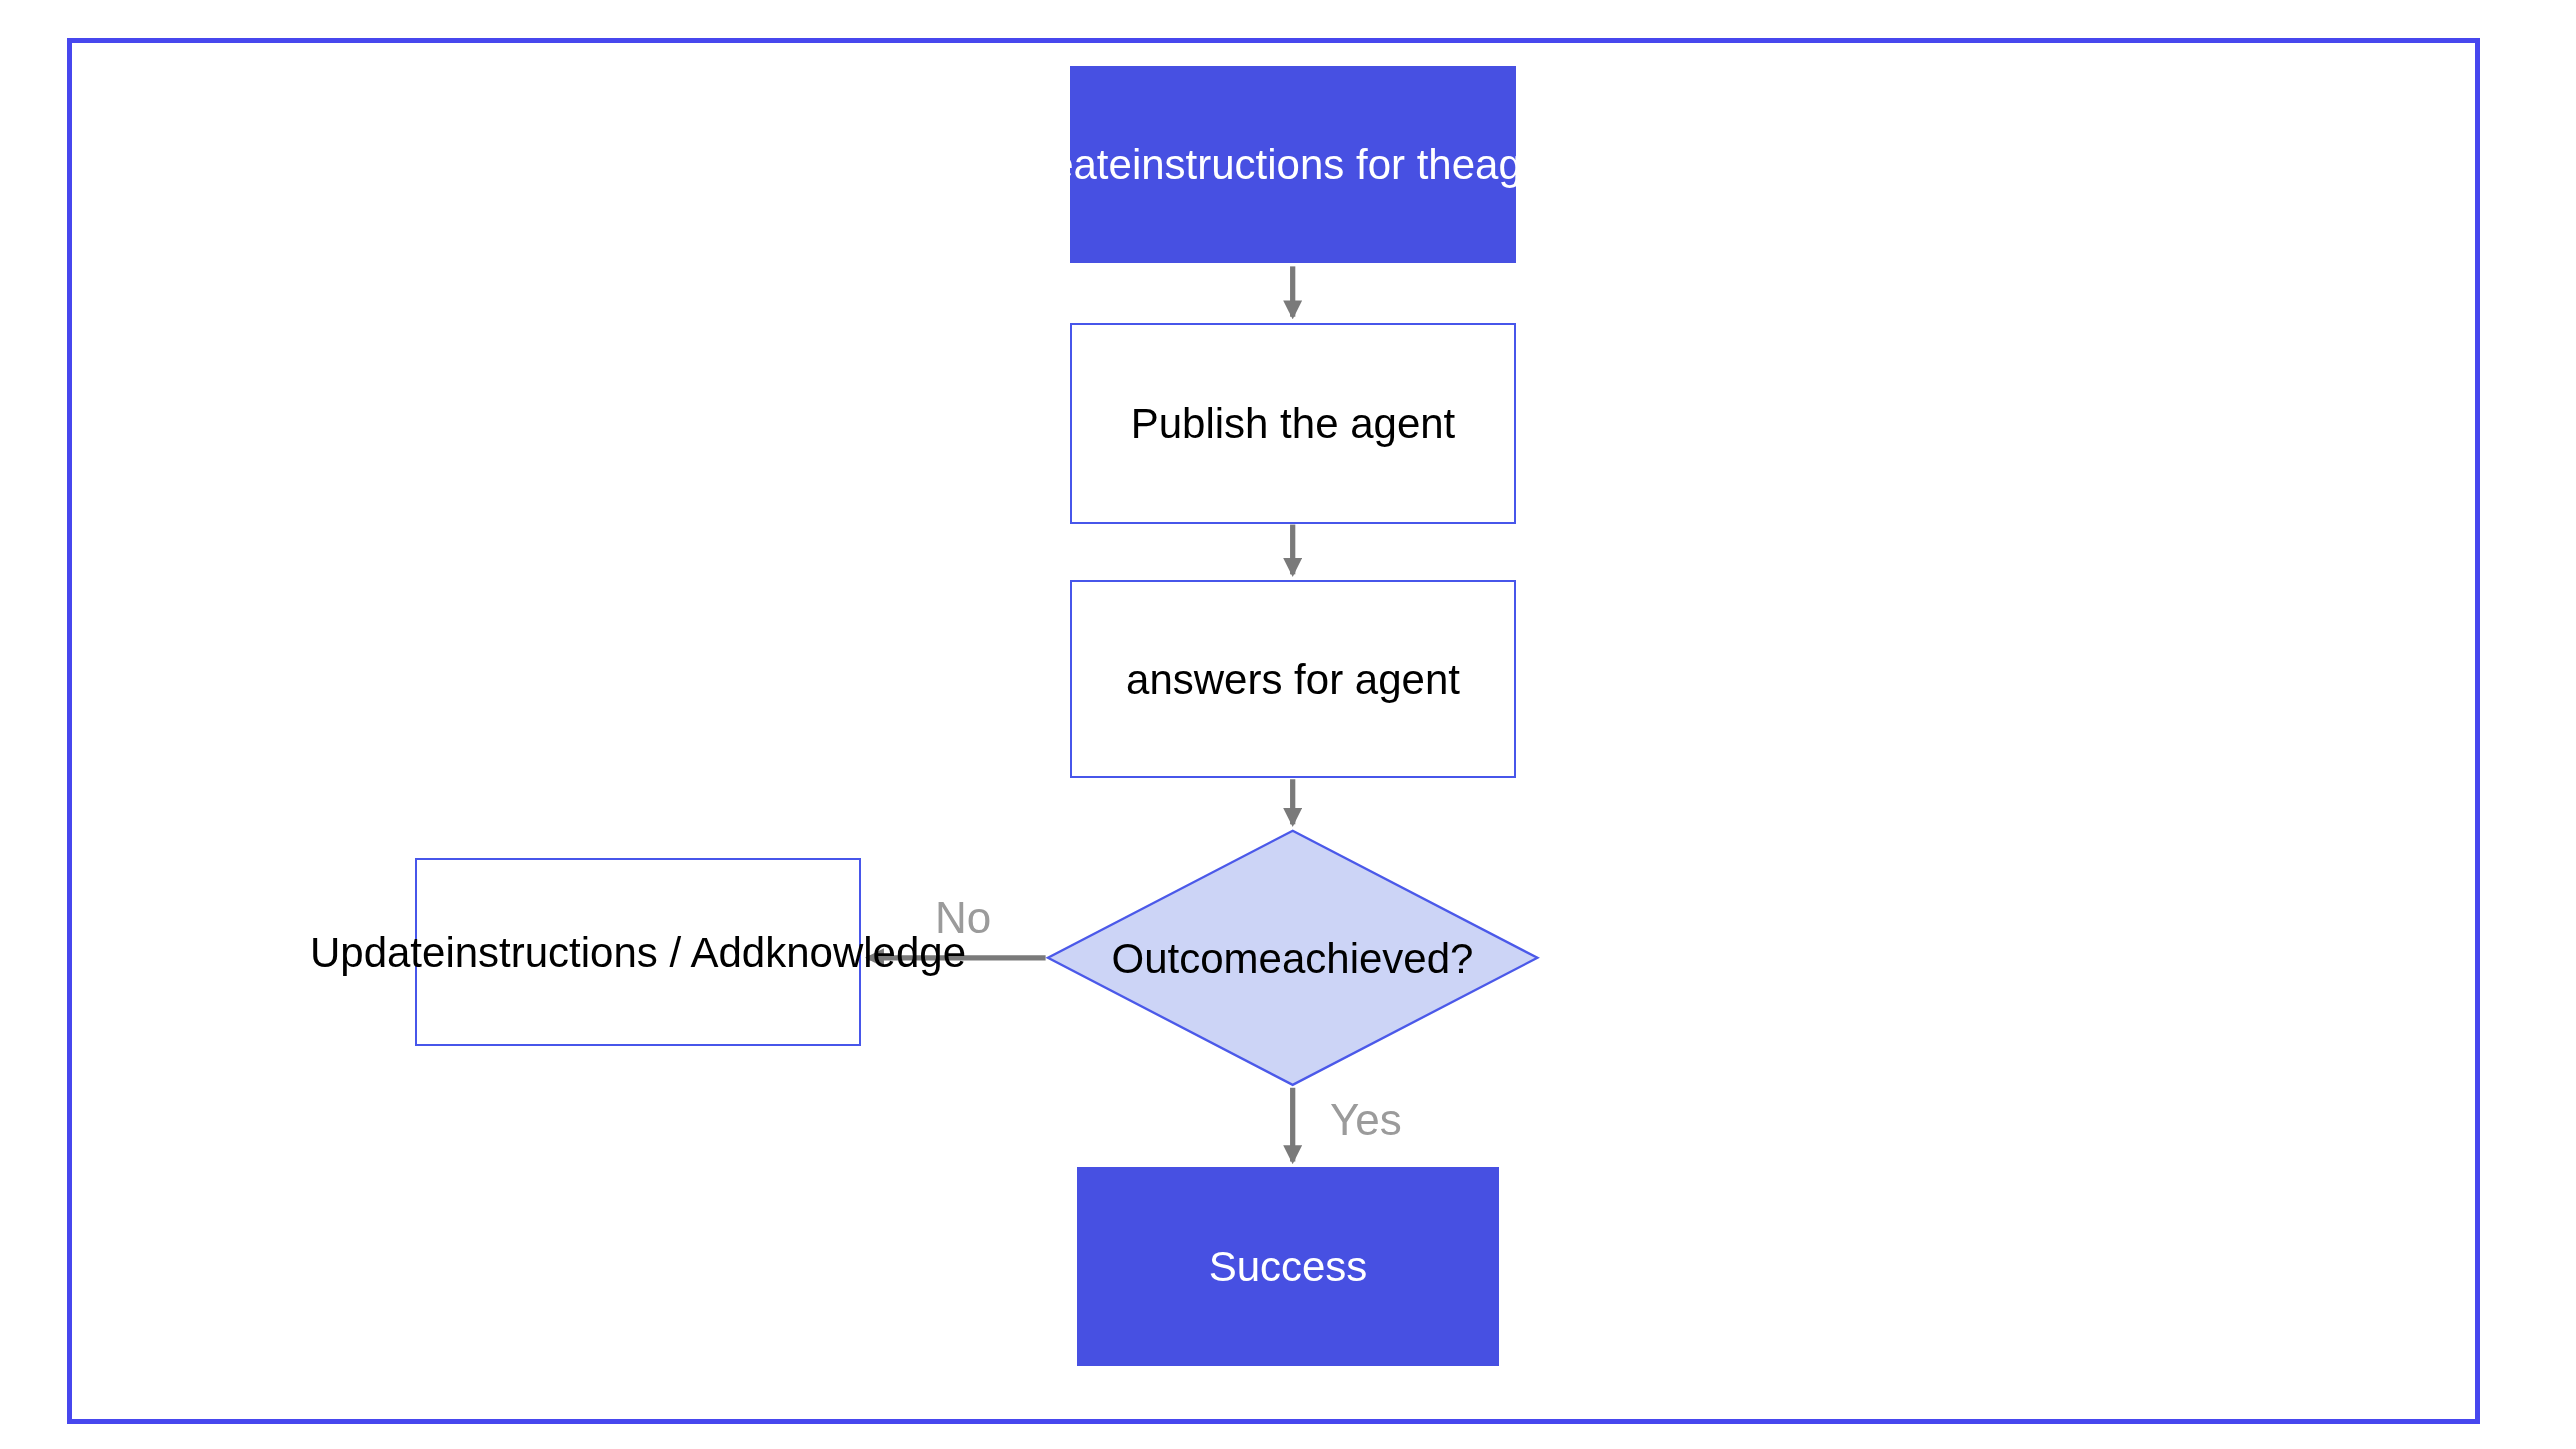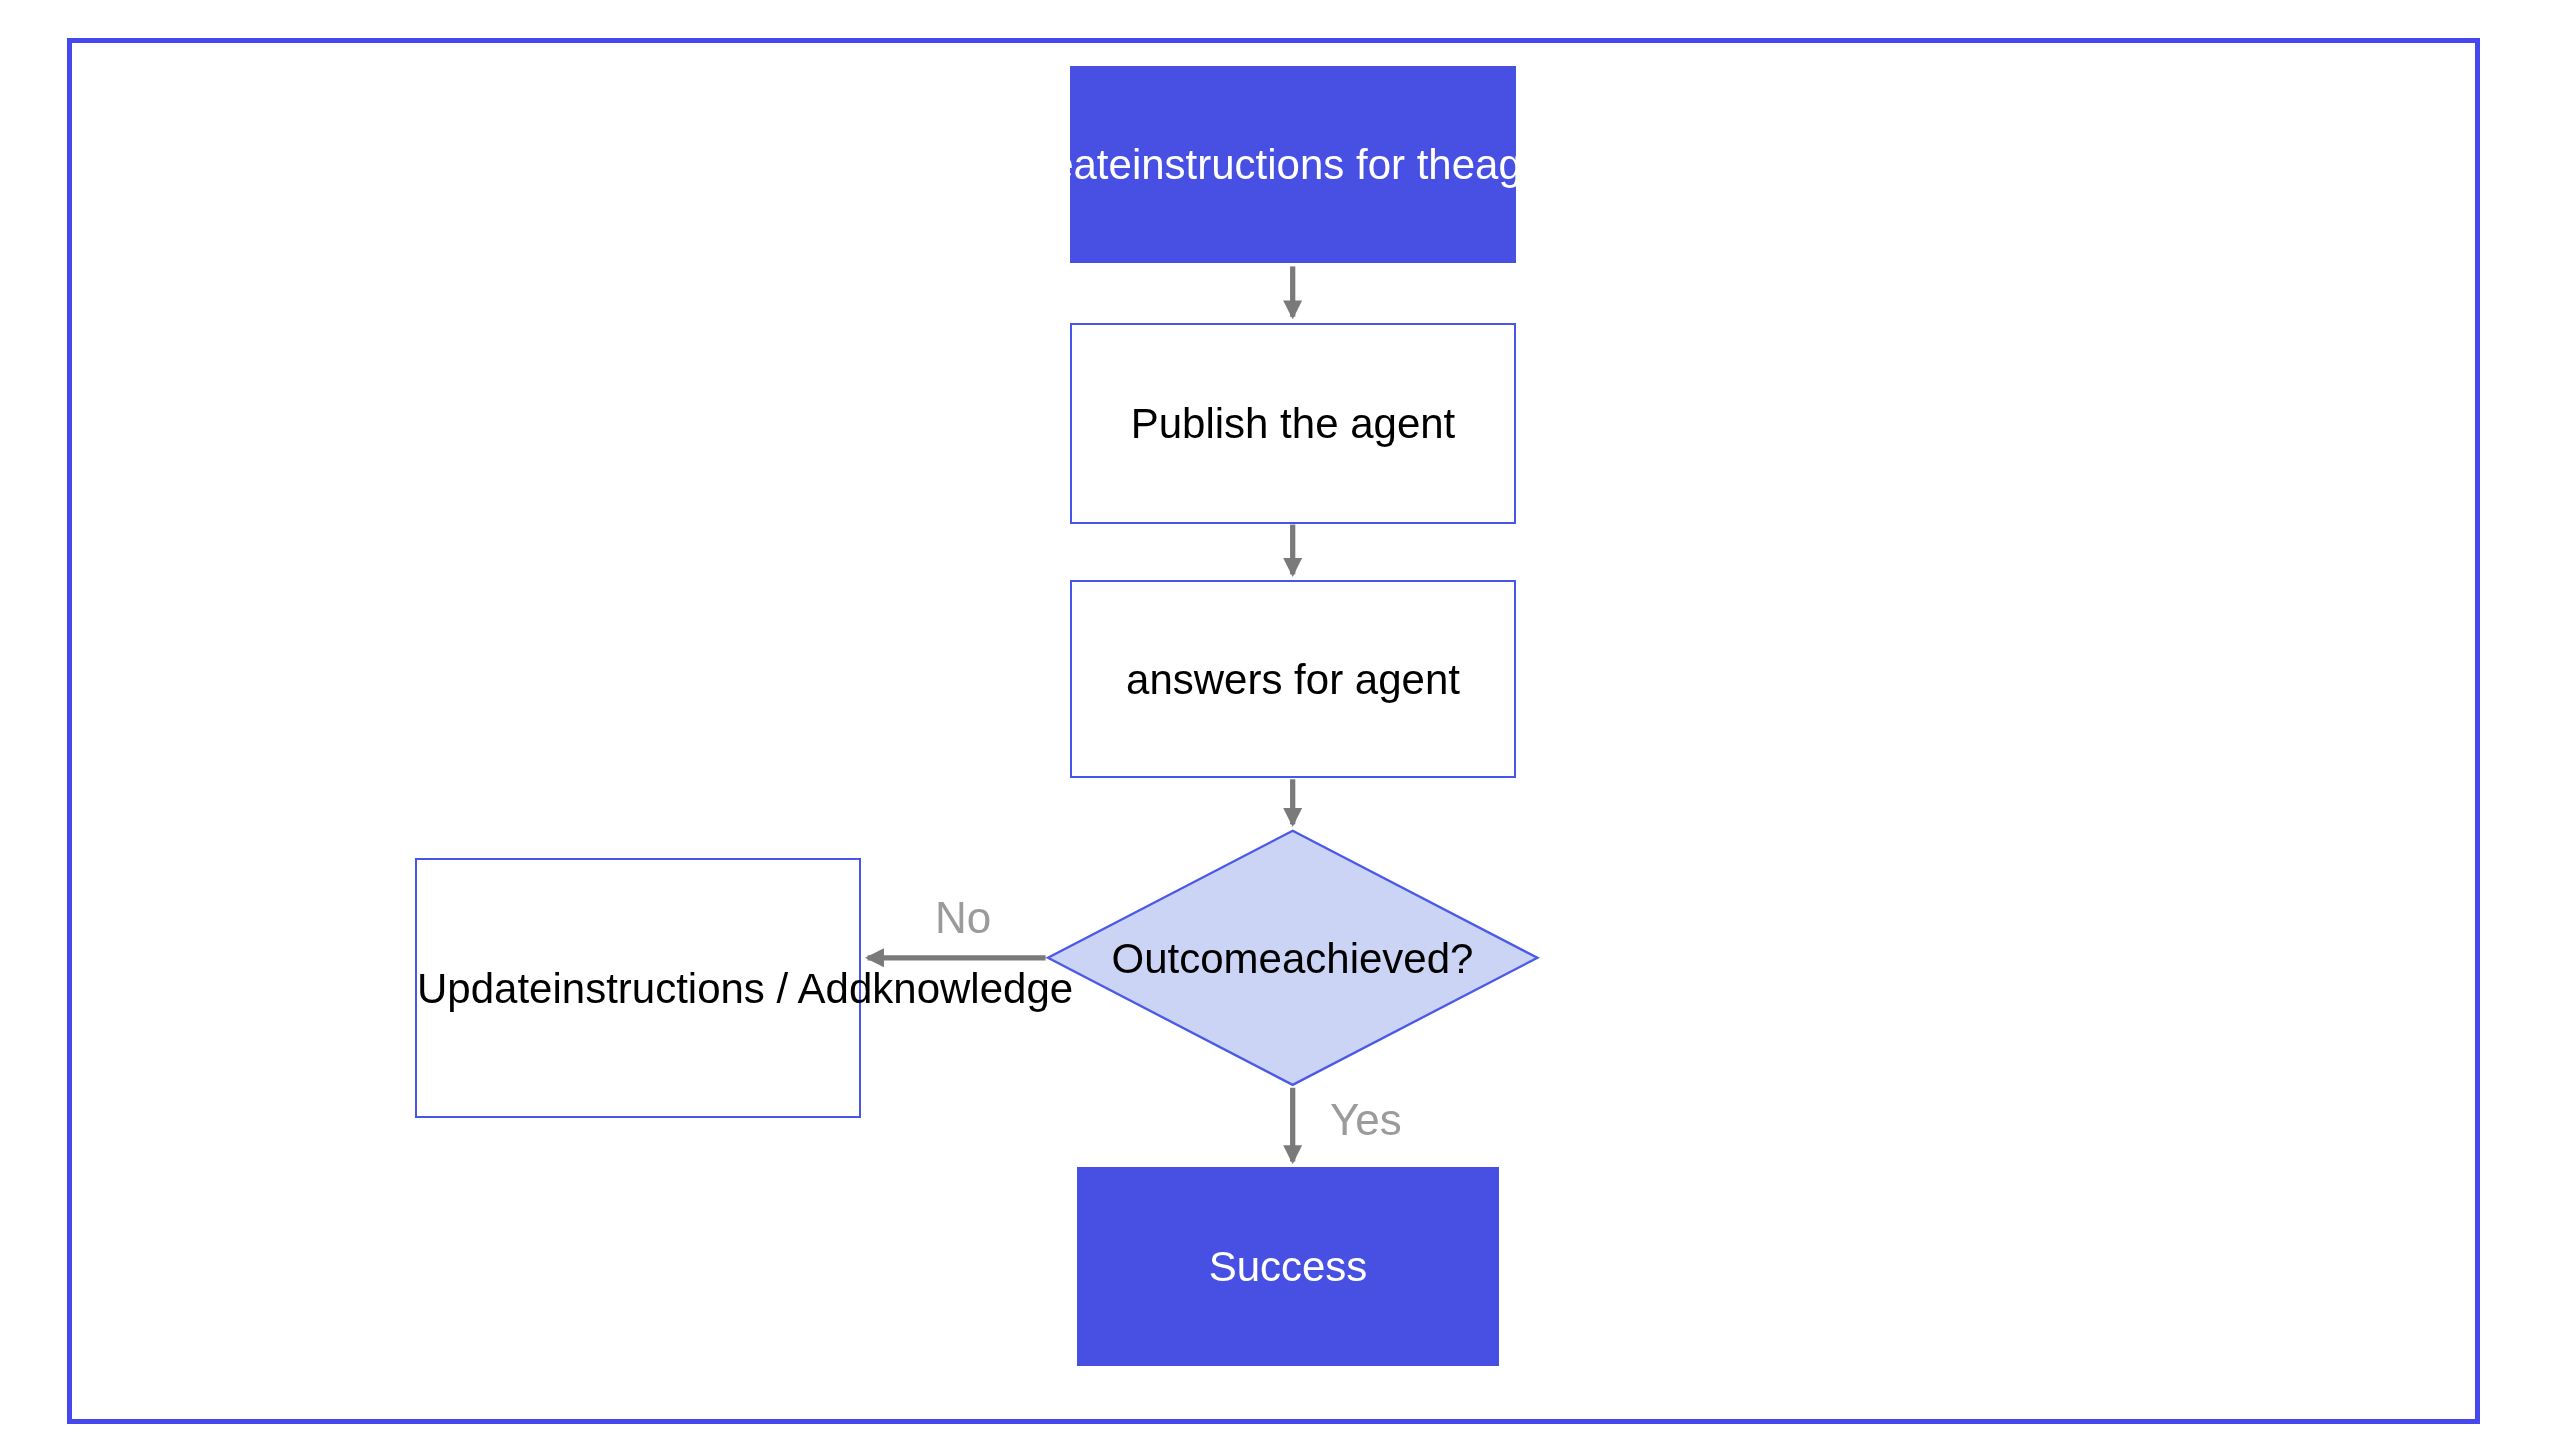--- a/index.html
+++ b/index.html
@@ -118,21 +118,21 @@
 
   <div class="node outlined" style="left:1070px; top:580px; width:446px; height:198px;">
     <span class="ln">answers for agent</span>
   </div>
 
   <div class="node decision-text" style="left:1048px; top:831px; width:489px; height:254px;">
     <span class="ln">Outcome</span>
     <span class="ln">achieved?</span>
   </div>
 
-  <div class="node outlined" style="left:415px; top:858px; width:446px; height:260px;justify-content:space-between;">
+  <div class="node outlined" style="left:415px; top:858px; width:446px; height:188px;">
     <span class="ln">Update</span>
     <span class="ln">instructions / Add</span>
     <span class="ln">knowledge</span>
   </div>
 
   <div class="node filled" style="left:1077px; top:1167px; width:422px; height:199px;">
     <span class="ln">Success</span>
   </div>
 
   <div class="edge-label" style="left:916px; top:900px; width:94px; text-align:center;">No</div>

